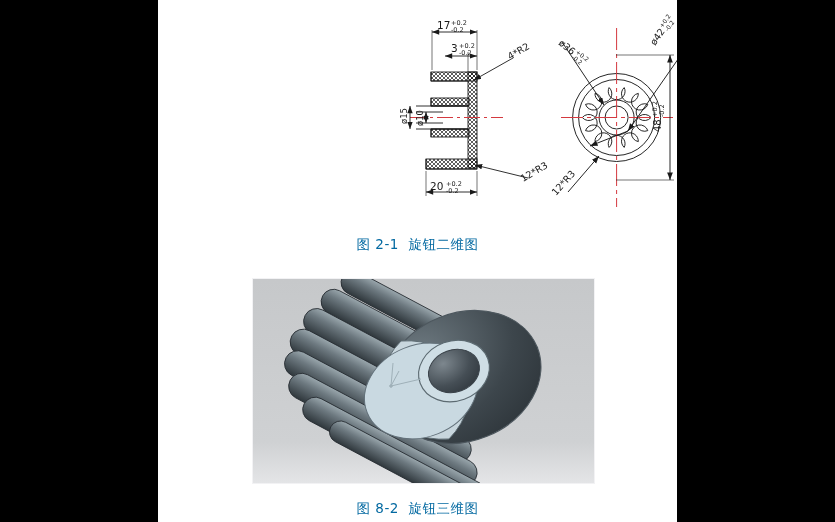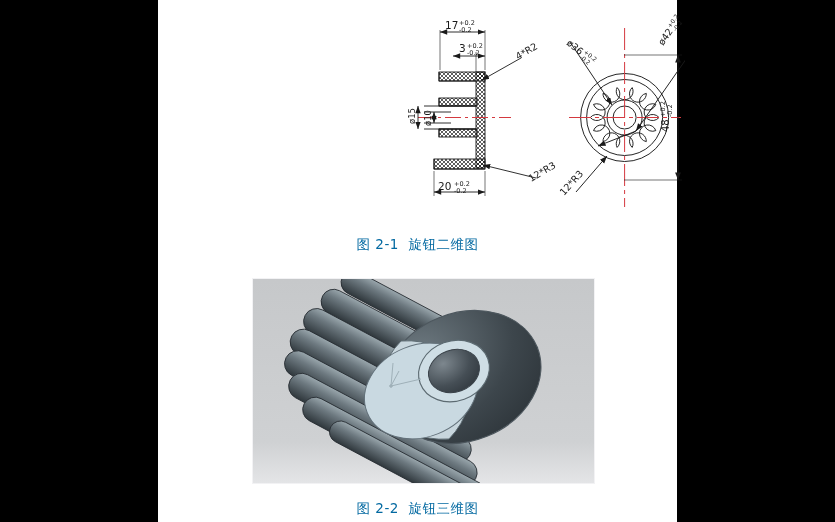--- a/index.html
+++ b/index.html
@@ -11,21 +11,21 @@
   #bar-left,#bar-right{position:absolute;top:0;height:522px;background:#000;}
   #bar-left{left:0;width:158px;}
   #bar-right{left:677px;width:158px;}
 
   #page{
     position:absolute;left:158px;top:0;width:519px;height:522px;
     background:#ffffff;
   }
 
   
-  #drawing{position:absolute;left:8px;top:0;width:519px;height:225px;}
+  #drawing{position:absolute;left:0;top:0;width:519px;height:225px;}
   #drawing svg{display:block;}
 
   
   .caption{
     position:absolute;left:0;width:519px;text-align:center;
     font-size:13.5px;color:#0369a1;letter-spacing:.5px;
     font-family:"DejaVu Sans","Liberation Sans",sans-serif;
     white-space:pre;
   }
   #caption-1{top:236px;}
@@ -290,15 +290,15 @@
         <g stroke="#9fb0b8" stroke-width="1" fill="none">
           <path d="M140,84 L138,107"></path>
           <path d="M138,107 L168,100"></path>
           <path d="M138,107 L146,92"></path>
           <circle cx="138" cy="107" r="1.3" fill="#9fb0b8"></circle>
         </g>
       </g>
     </svg>
   </div>
 
-  <div class="caption" id="caption-2">图 2-2  旋钮三维图</div>
+  <div class="caption" id="caption-2">图 8-2  旋钮三维图</div>
 
 </div>
 
 </body></html>

